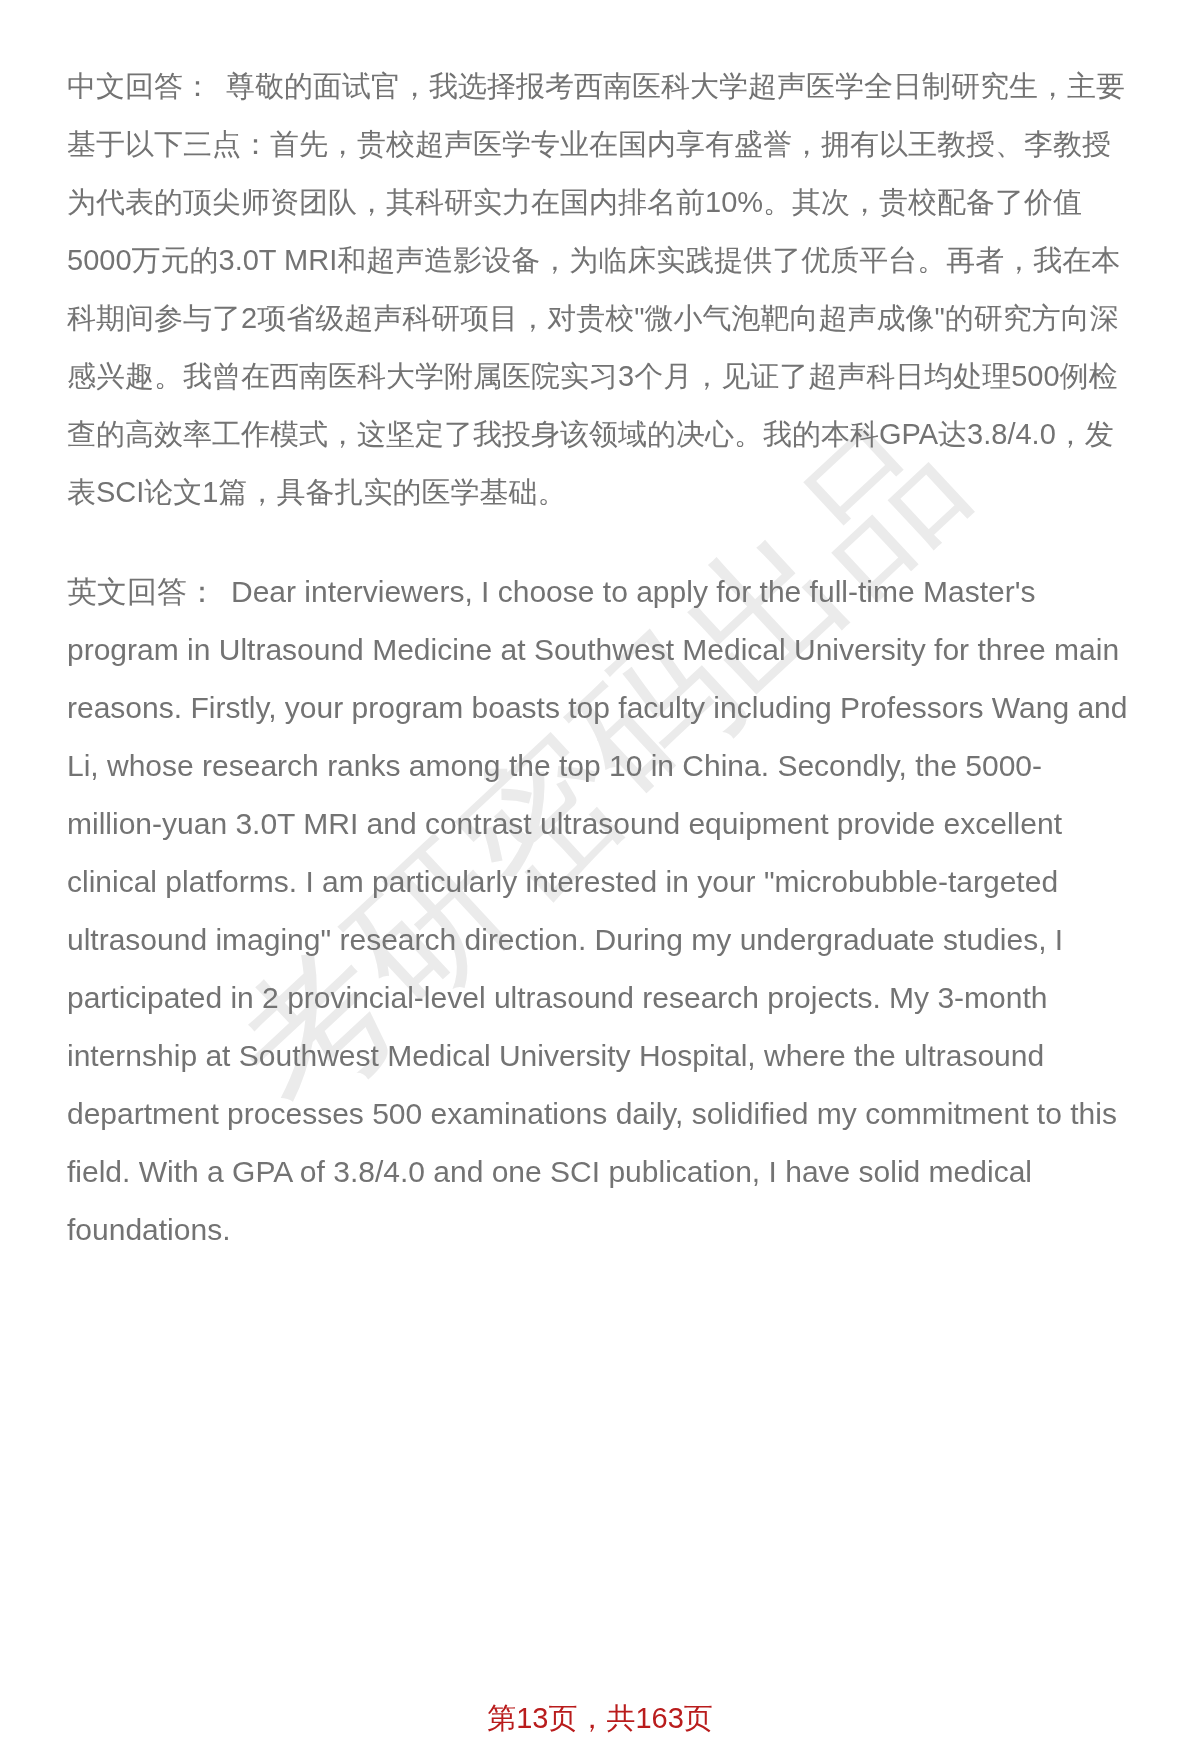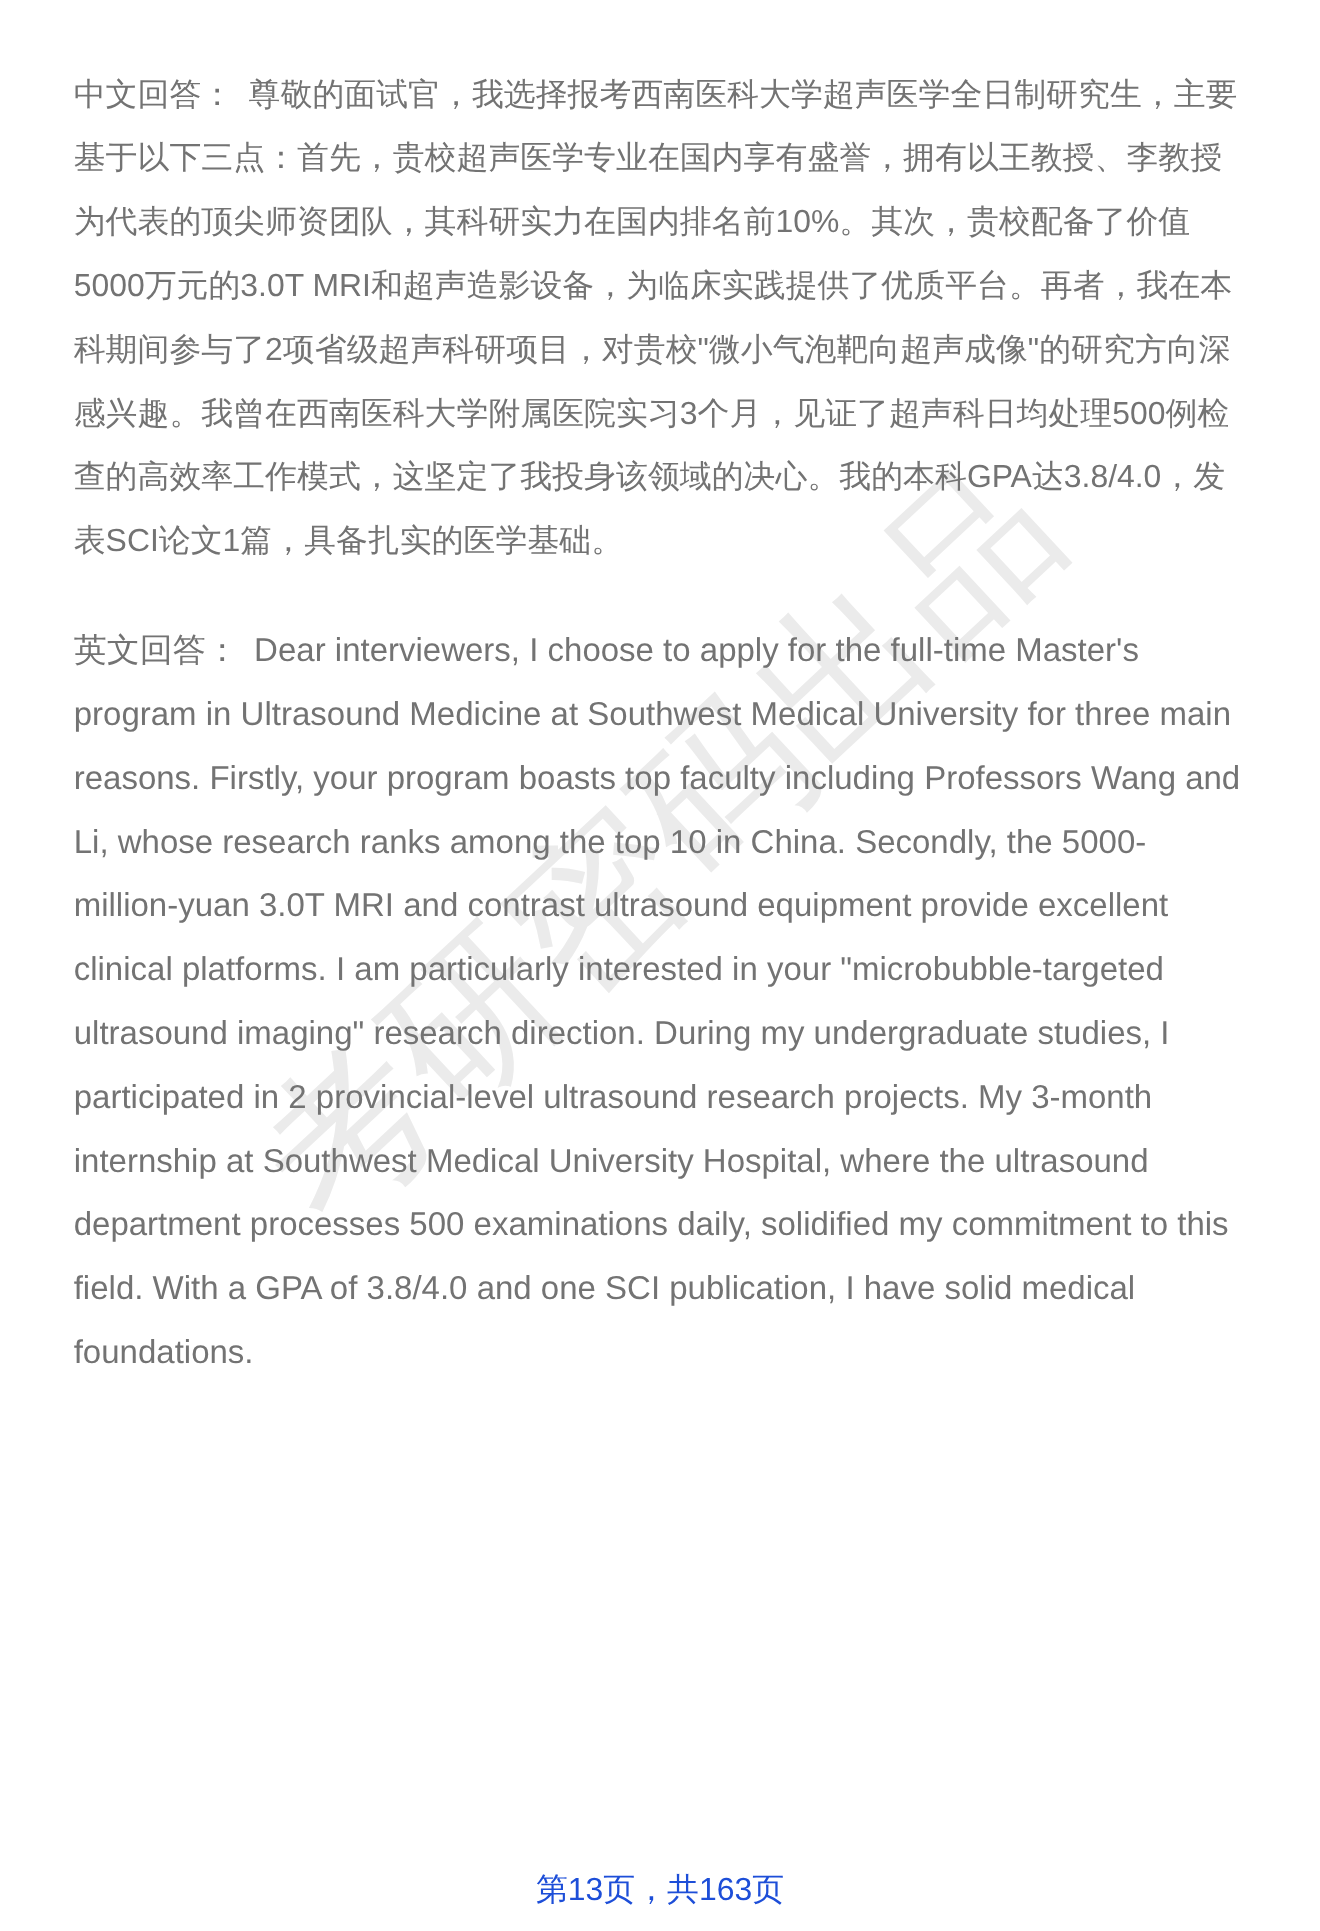--- a/index.html
+++ b/index.html
@@ -51,21 +51,21 @@
     user-select: none;
     pointer-events: none;
   }
   .footer {
     position: absolute;
     z-index: 1;
     left: 0;
     bottom: 20px;
     width: 100%;
     text-align: center;
-    color: #1d4ed8;
+    color: #b91c1c;
     font-size: 29px;
     line-height: 34px;
   }
 </style>
 </head>
 <body>
 
 <div id="app">
 
   <div class="watermark">考研密码出品</div>

